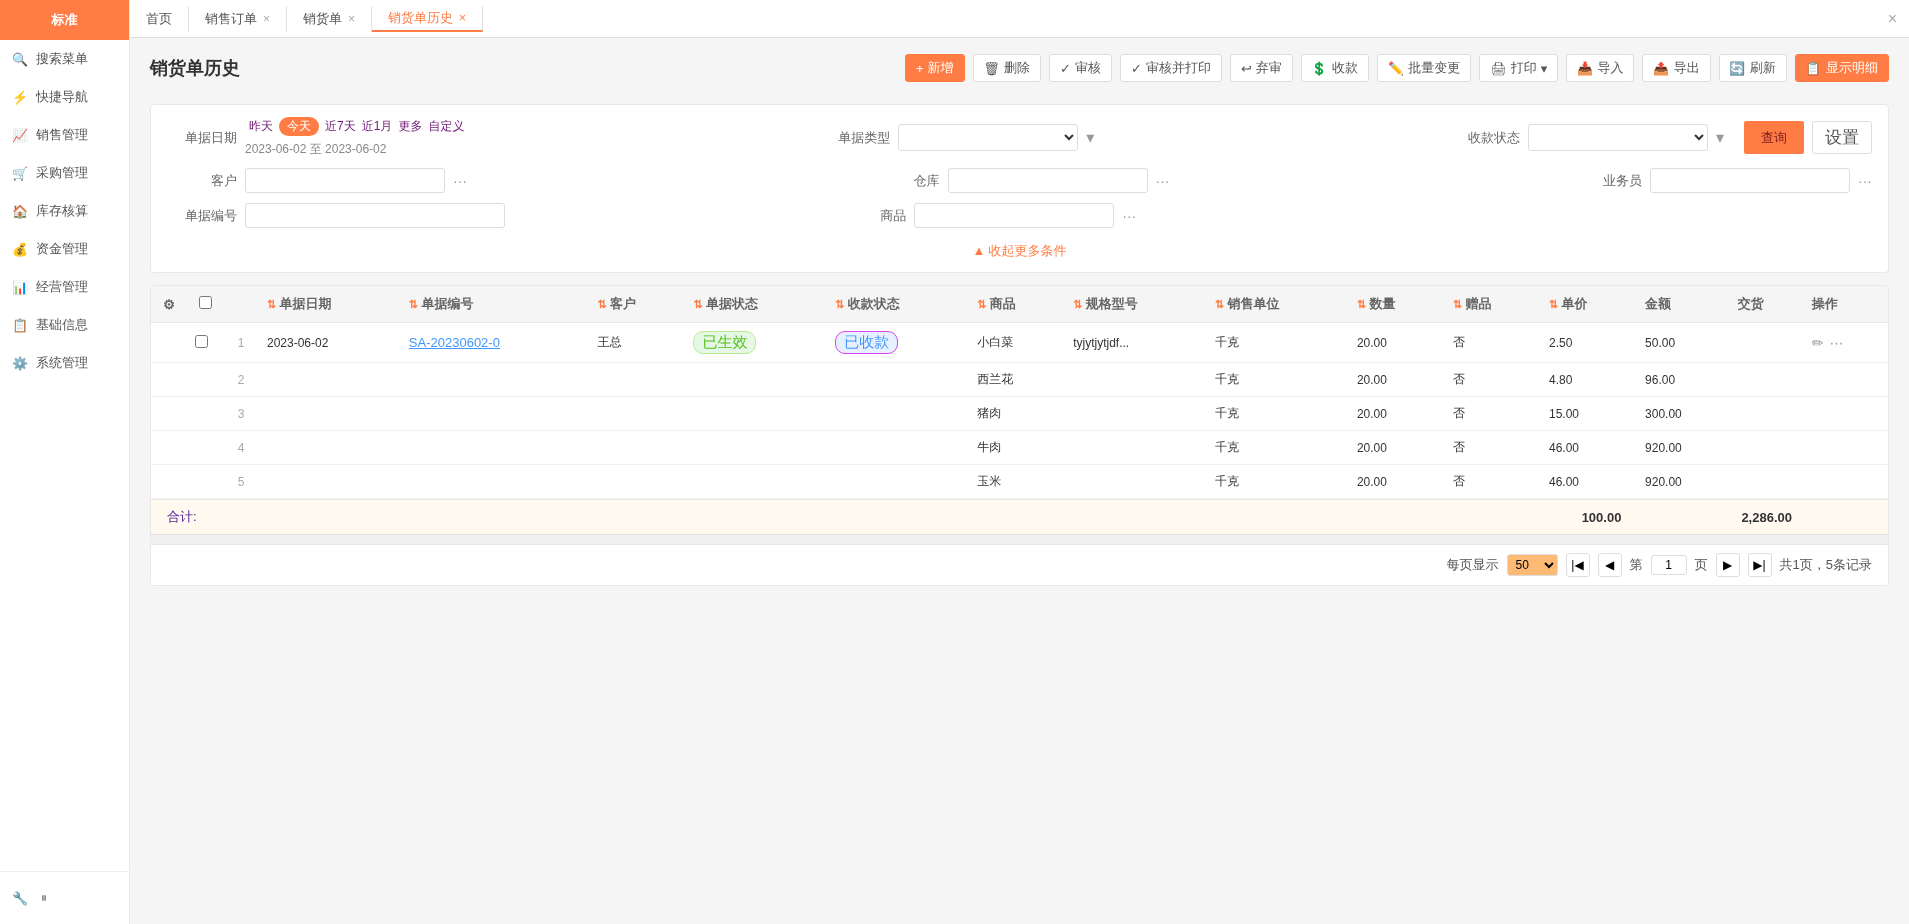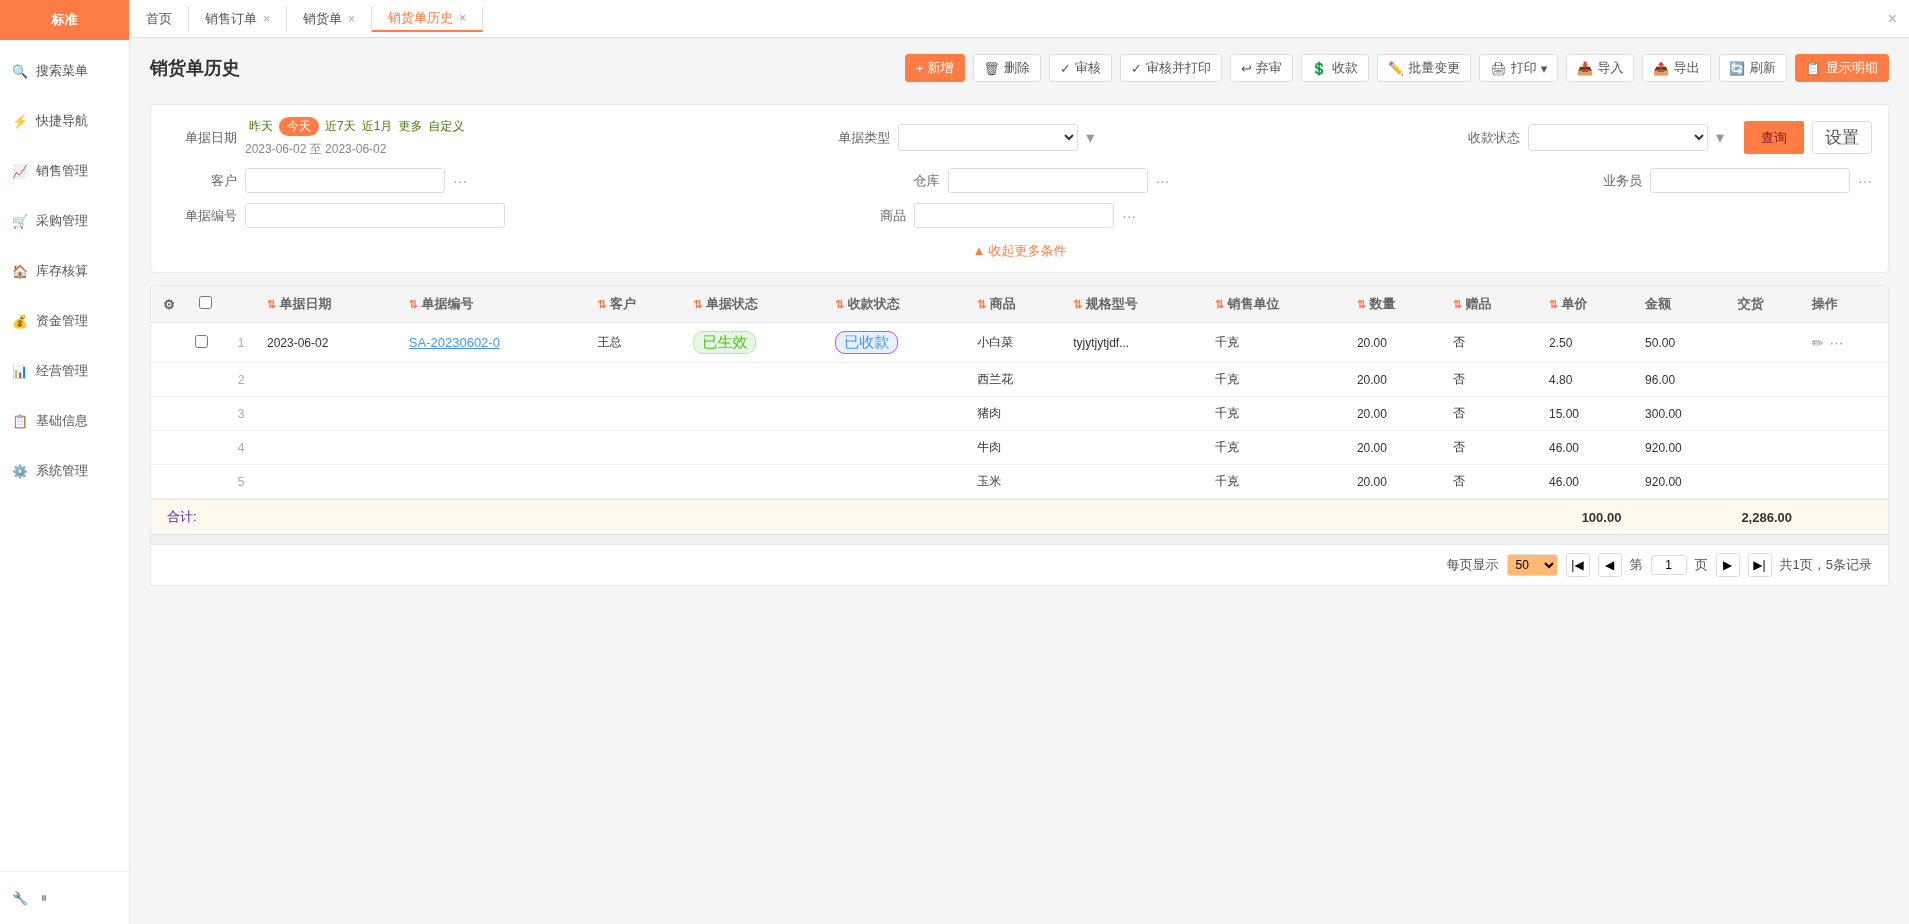--- a/index.html
+++ b/index.html
@@ -6,21 +6,20 @@
     body { display: flex; height: 924px; overflow: hidden; background: #f5f5f5; }
 
     
     .sidebar {
       width: 130px;
       background: #fff;
       border-right: 1px solid #e8e8e8;
       display: flex;
       flex-direction: column;
       flex-shrink: 0;
-      gap: 12px;
     }
     .sidebar-logo {
       height: 40px;
       background: #ff7d45;
       display: flex;
       align-items: center;
       justify-content: center;
       color: #fff;
       font-size: 14px;
       font-weight: bold;
@@ -167,21 +166,21 @@
       background: #fff;
       cursor: pointer;
     }
     .date-shortcuts {
       display: flex;
       align-items: center;
       gap: 6px;
       margin-left: 4px;
     }
     .date-btn {
-      color: #4d7c0f;
+      color: #701a75;
       font-size: 12px;
       cursor: pointer;
     }
     .date-btn.active {
       background: #ff7d45;
       color: #fff;
       border-radius: 10px;
       padding: 1px 8px;
     }
     .date-range {

